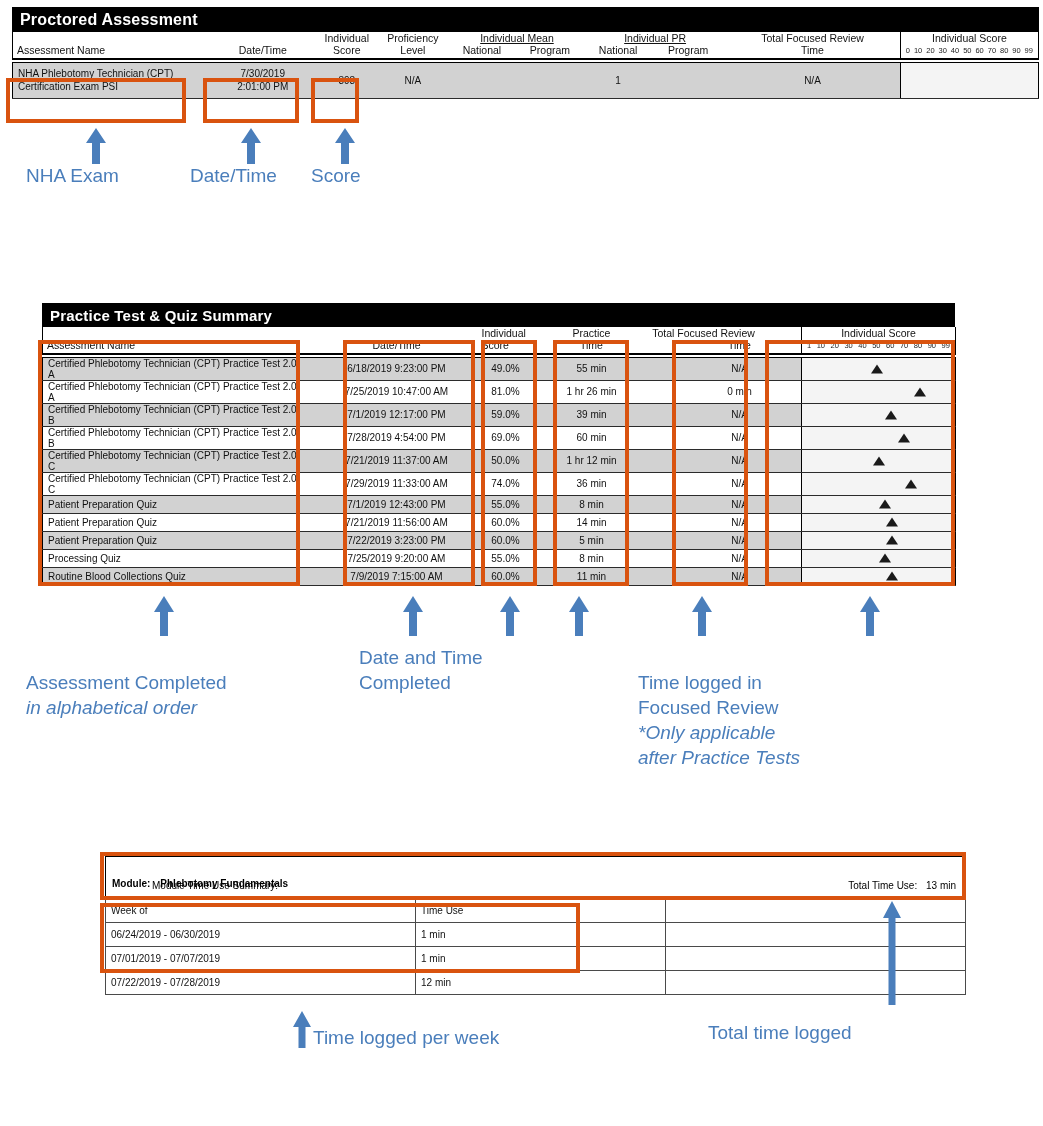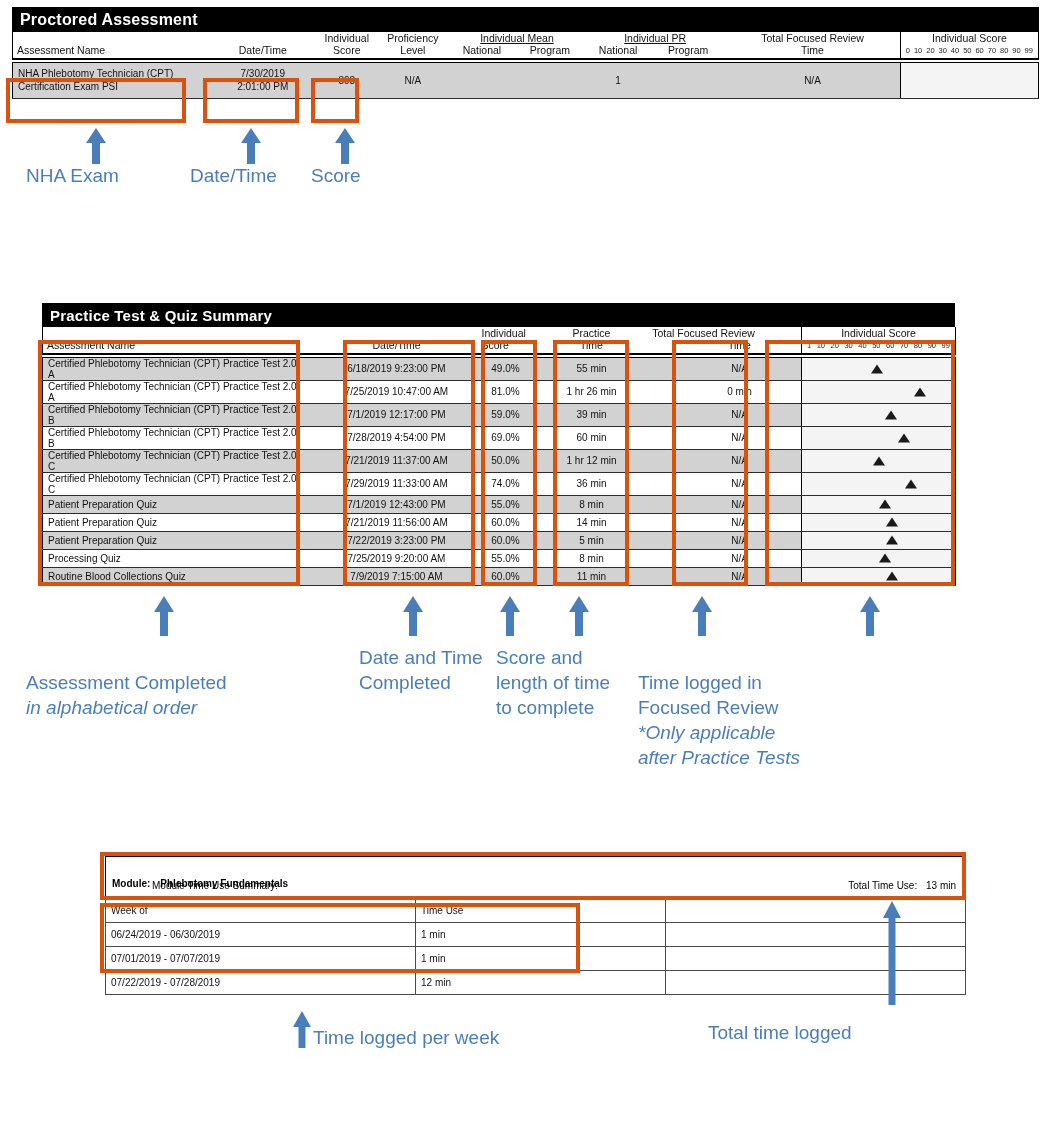--- a/index.html
+++ b/index.html
@@ -489,23 +489,20 @@
   <svg class="ann-arrow" style="left:858px; top:596px;" width="24" height="40" viewBox="0 0 24 40">
     <path d="M12 0 L22 16 L16 16 L16 40 L8 40 L8 16 L2 16 Z" fill="#4a7ebb"></path>
   </svg>
 
   <div class="ann-text" style="left:26px; top:645px;">
     <span>Assessment Completed</span>
     <span class="ital">in alphabetical order</span>
   </div>
   <div class="ann-text" style="left:359px; top:645px;">Date and Time
 Completed</div>
-  <div class="ann-text" style="left:496px; top:645px;">Score and
-length of time
-to complete</div>
   <div class="ann-text" style="left:638px; top:645px;">
     <span style="white-space:pre-line;">Time logged in
 Focused Review</span>
     <span class="ital" style="white-space:pre-line;">*Only applicable
 after Practice Tests</span>
   </div>
 
   <div class="report-block" style="left:105px; top:856px; width:860px;">
     <div class="mod-head">
       <div class="l1">

